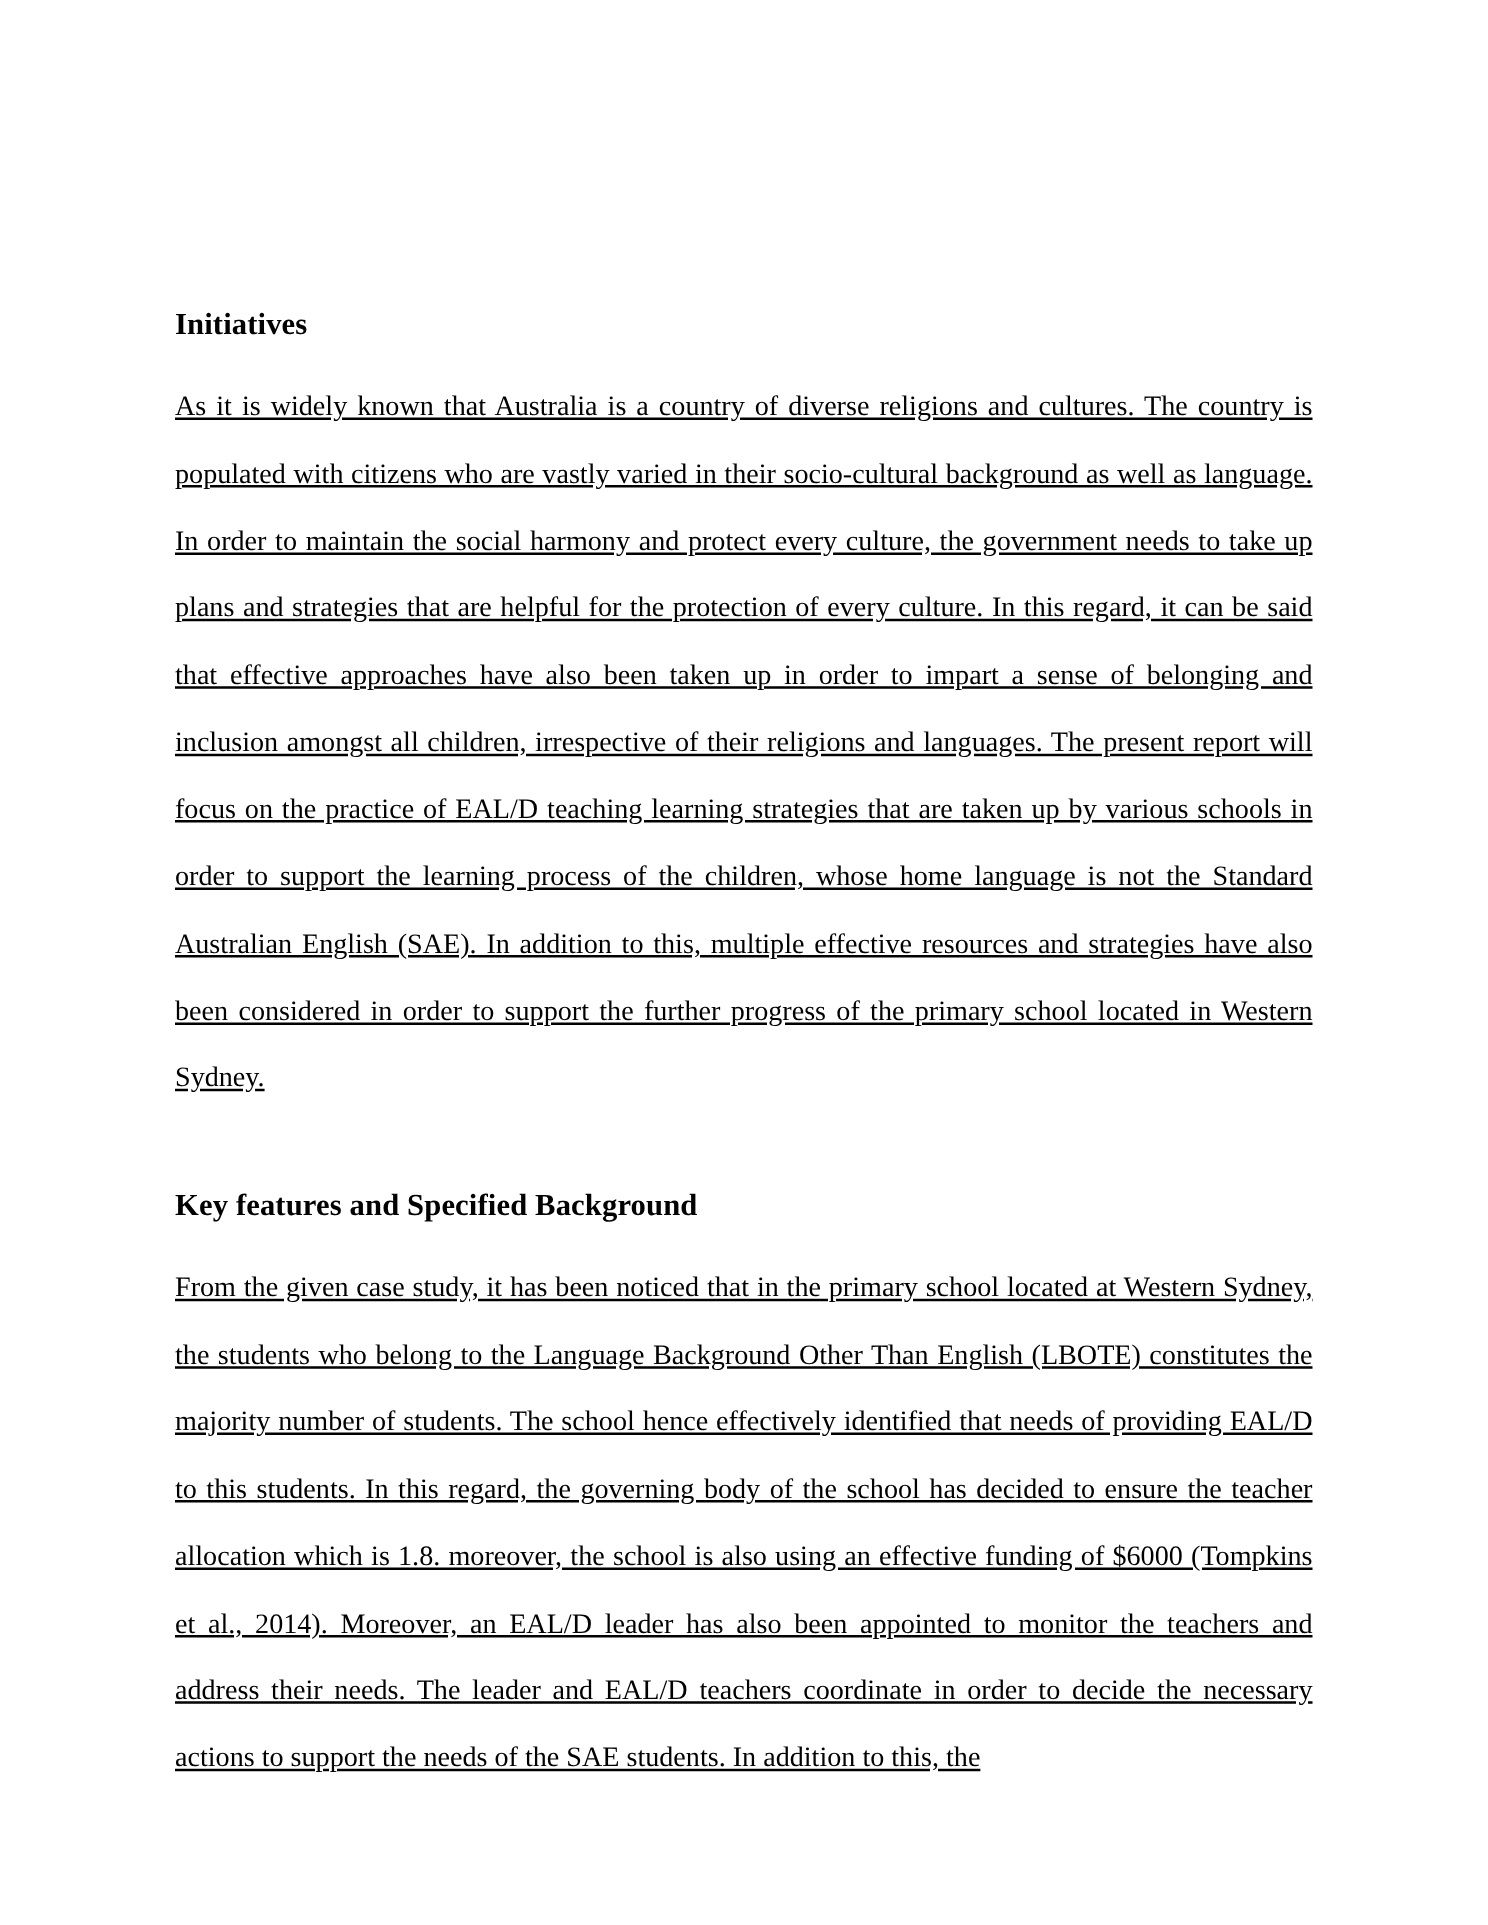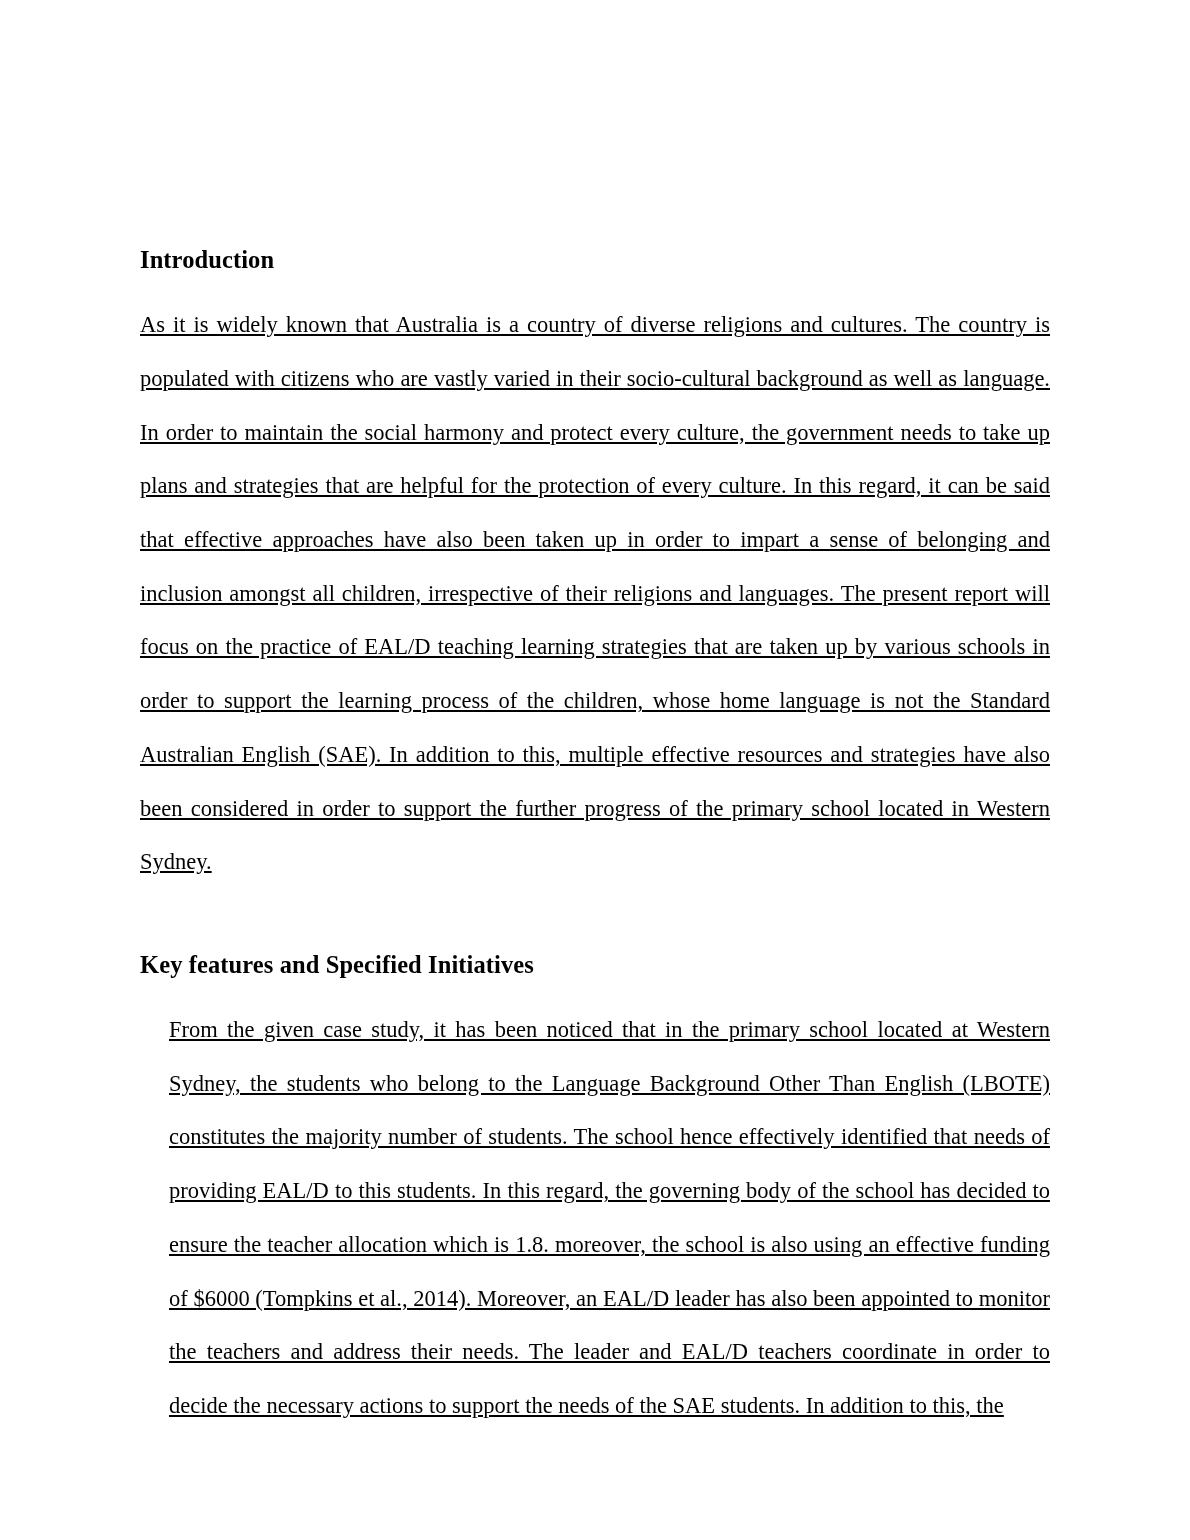--- a/index.html
+++ b/index.html
@@ -41,31 +41,30 @@
     line-height: 53.7px;
     text-align: justify;
     text-justify: inter-word;
     margin: 0;
     -webkit-hyphens: none;
     hyphens: none;
     text-decoration: underline;
   }
   p.body-paragraph:last-child {
     text-align-last: left;
-    margin-left: 29px;
   }
 </style>
 </head>
 <body>
 
 <div class="page">
   <div class="doc-body">
 
-    <h1 class="section-heading">Introduction</h1>
+    <h1 class="section-heading">Initiatives</h1>
 
     <p class="body-paragraph">As it is widely known that Australia is a country of diverse religions and cultures. The country is populated with citizens who are vastly varied in their socio-cultural background as well as language. In order to maintain the social harmony and protect every culture, the government needs to take up plans and strategies that are helpful for the protection of every culture. In this regard, it can be said that effective approaches have also been taken up in order to impart a sense of belonging and inclusion amongst all children, irrespective of their religions and languages. The present report will focus on the practice of EAL/D teaching learning strategies that are taken up by various schools in order to support the learning process of the children, whose home language is not the Standard Australian English (SAE). In addition to this, multiple effective resources and strategies have also been considered in order to support the further progress of the primary school located in Western Sydney.</p>
 
-    <h1 class="section-heading subsequent">Key features and Specified Initiatives</h1>
+    <h1 class="section-heading subsequent">Key features and Specified Background</h1>
 
     <p class="body-paragraph">From the given case study, it has been noticed that in the primary school located at Western Sydney, the students who belong to the Language Background Other Than English (LBOTE) constitutes the majority number of students. The school hence effectively identified that needs of providing EAL/D to this students. In this regard, the governing body of the school has decided to ensure the teacher allocation which is 1.8. moreover, the school is also using an effective funding of $6000 (Tompkins et al., 2014). Moreover, an EAL/D leader has also been appointed to monitor the teachers and address their needs. The leader and EAL/D teachers coordinate in order to decide the necessary actions to support the needs of the SAE students. In addition to this, the</p>
 
   </div>
 </div>
 
 </body></html>

